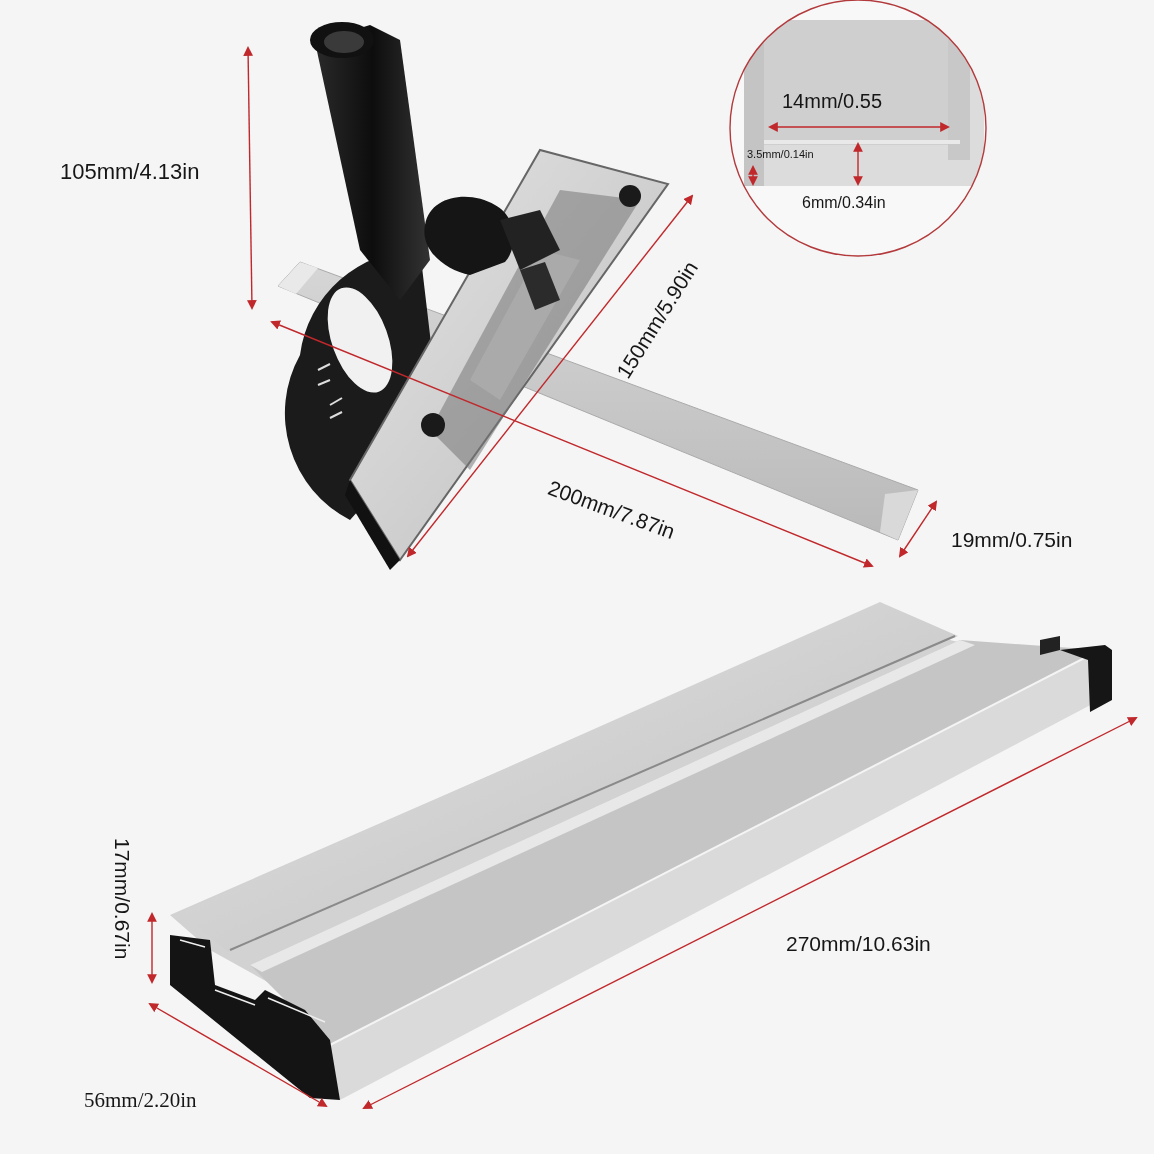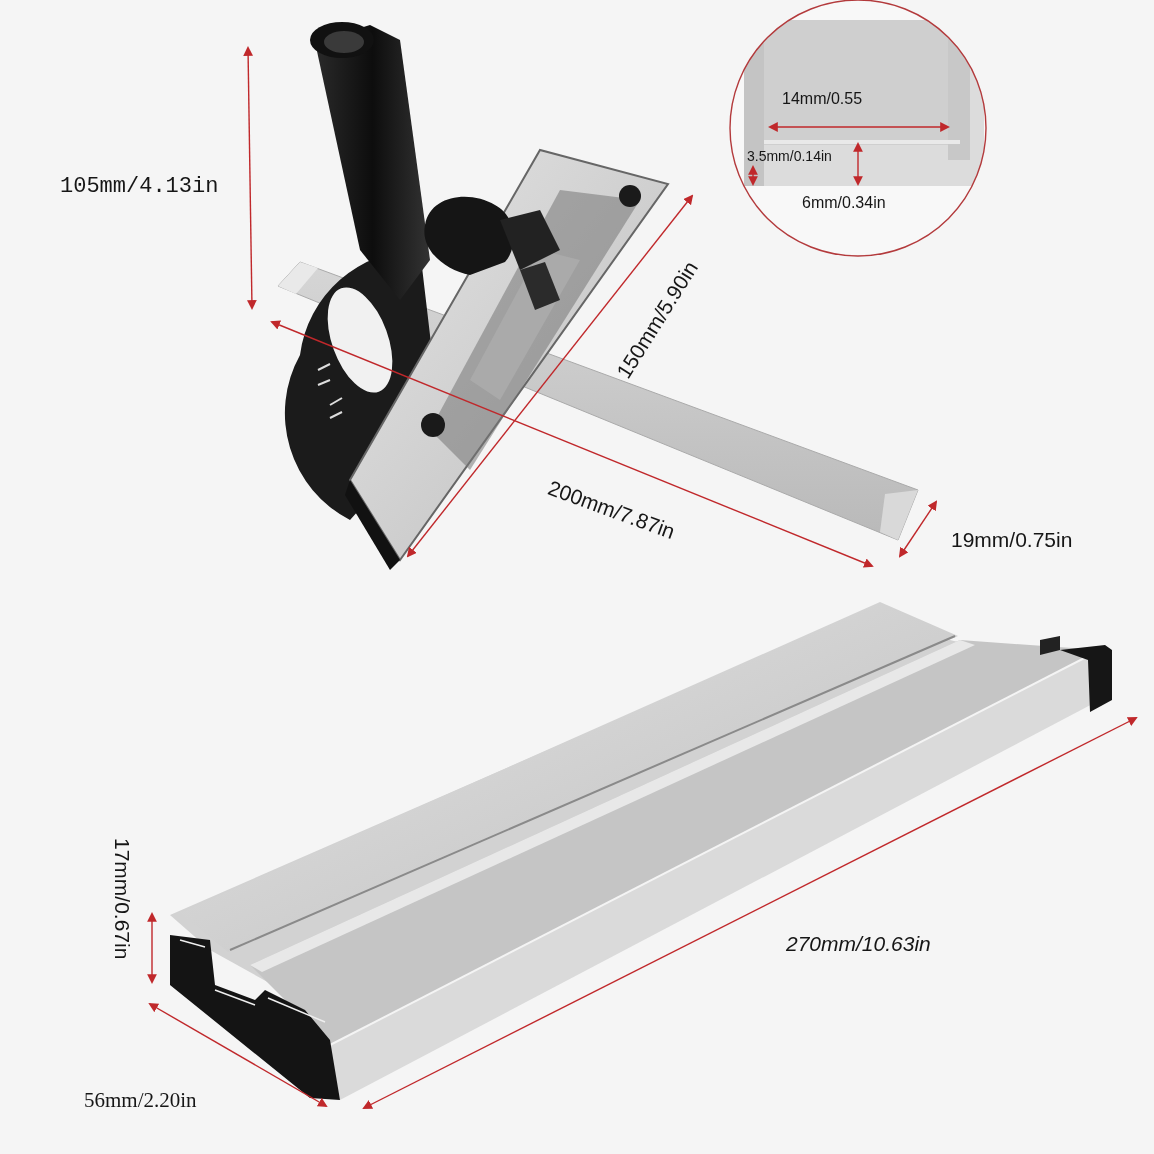--- a/index.html
+++ b/index.html
@@ -2,21 +2,21 @@
 <html><head>
 <meta charset="utf-8">
 <style>
   html, body { margin:0; padding:0; background:#f5f5f5; }
   body { width:1154px; height:1154px; position:relative; overflow:hidden; font-family:"Liberation Sans", sans-serif; color:#111; }
   .stage { position:absolute; left:0; top:0; width:1154px; height:1154px; }
   svg.art { position:absolute; left:0; top:0; }
   .lbl { position:absolute; white-space:nowrap; color:#161616; font-family:"Liberation Sans", sans-serif; }
   .lbl-lg { font-size:21px; }
   .lbl-md { font-size:19px; }
-  .lbl-sm { font-size:14px; }
+  .lbl-sm { font-size:11px; }
 </style>
 </head>
 <body>
 
 <div class="stage">
 
   <svg class="art" width="1154" height="1154" viewBox="0 0 1154 1154">
     <defs>
       <marker id="arr" viewBox="0 0 10 10" refX="8" refY="5" markerWidth="7" markerHeight="7" orient="auto-start-reverse">
         <path d="M0,0 L10,5 L0,10 z" fill="#c0282b"></path>
@@ -117,33 +117,33 @@
       <polygon points="1040,640 1060,636 1060,650 1040,655" fill="#222"></polygon>
     </g>
 
     <g stroke="#c0282b" stroke-width="1.4" fill="none">
       <line x1="152" y1="914" x2="152" y2="982" marker-start="url(#arr)" marker-end="url(#arr)"></line>
       <line x1="150" y1="1004" x2="326" y2="1106" marker-start="url(#arr)" marker-end="url(#arr)"></line>
       <line x1="364" y1="1108" x2="1136" y2="718" marker-start="url(#arr)" marker-end="url(#arr)"></line>
     </g>
   </svg>
 
-  <div class="lbl lbl-lg" style="left:60px; top:174px; font-size:22px;font-family:Liberation Mono, monospace;">105mm/4.13in</div>
+  <div class="lbl lbl-lg" style="left:60px; top:159px; font-size:22px;">105mm/4.13in</div>
 
   <div class="lbl lbl-lg" style="left:560px; top:262px; transform:rotate(-58deg); transform-origin:left top; top:370px; left:612px;">150mm/5.90in</div>
 
   <div class="lbl lbl-lg" style="left:553px; top:476px; transform:rotate(20deg); transform-origin:left top;">200mm/7.87in</div>
 
   <div class="lbl lbl-lg" style="left:951px; top:528px;">19mm/0.75in</div>
 
-  <div class="lbl lbl-md" style="left:782px; top:90px; font-size:16px;">14mm/0.55</div>
+  <div class="lbl lbl-md" style="left:782px; top:90px; font-size:20px;">14mm/0.55</div>
 
   <div class="lbl lbl-sm" style="left:747px; top:148px;">3.5mm/0.14in</div>
 
   <div class="lbl lbl-md" style="left:802px; top:194px; font-size:16px;">6mm/0.34in</div>
 
   <div class="lbl lbl-lg" style="left:110px; top:838px; transform:rotate(90deg); transform-origin:left top; left:134px;">17mm/0.67in</div>
 
   <div class="lbl lbl-lg" style="left:84px; top:1088px;font-family:Liberation Serif, serif;">56mm/2.20in</div>
 
-  <div class="lbl lbl-lg" style="left:786px; top:932px;font-style:italic;">270mm/10.63in</div>
+  <div class="lbl lbl-lg" style="left:786px; top:932px;">270mm/10.63in</div>
 
 </div>
 
 </body></html>

